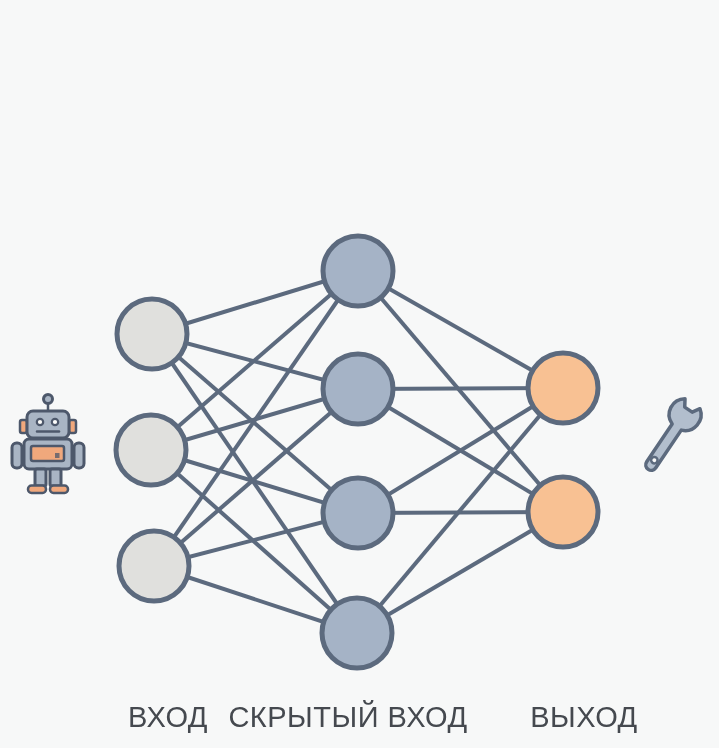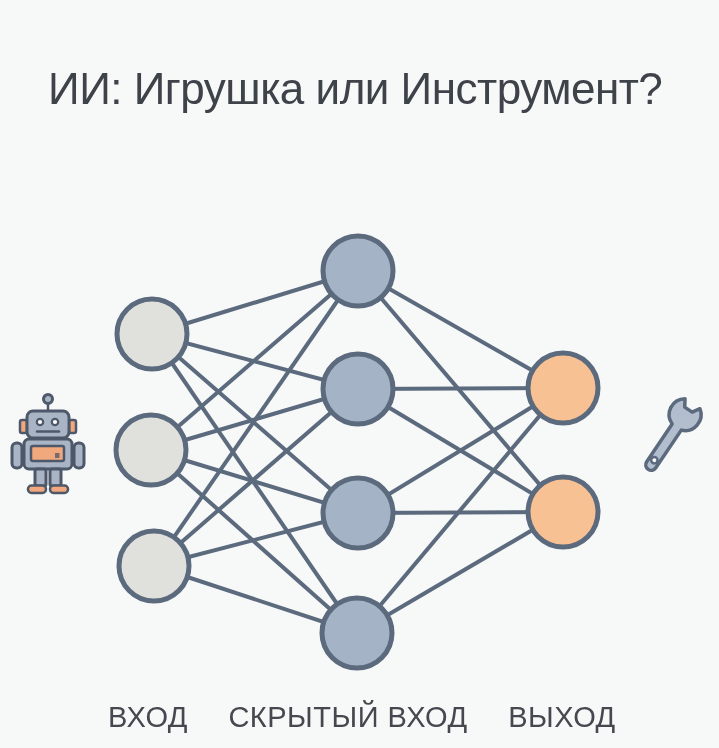--- a/index.html
+++ b/index.html
@@ -53,21 +53,20 @@
   .rb-line { stroke: var(--robot-outline); stroke-width: 2.5; stroke-linecap: round; }
   .rb-eye { fill: #fdfdfb; stroke: var(--robot-outline); stroke-width: 2.2; }
   .wr-body { fill: var(--wrench-fill); stroke: var(--line); stroke-width: 3.5; stroke-linejoin: round; }
   .wr-hole { fill: var(--bg); stroke: var(--line); stroke-width: 2.5; }
 </style>
 </head>
 <body>
 
 <div class="page">
 
-  <h1 class="title">ИИ: Игрушка или Инструмент?</h1>
 
   <svg id="network" width="719" height="748" viewBox="0 0 719 748">
     <g id="edges-group">
         <line x1="152" y1="334" x2="358" y2="271" stroke="#5c6a7e" stroke-width="4"></line>
         <line x1="152" y1="334" x2="358" y2="389" stroke="#5c6a7e" stroke-width="4"></line>
         <line x1="152" y1="334" x2="358" y2="513" stroke="#5c6a7e" stroke-width="4"></line>
         <line x1="152" y1="334" x2="357" y2="633" stroke="#5c6a7e" stroke-width="4"></line>
         <line x1="151" y1="450" x2="358" y2="271" stroke="#5c6a7e" stroke-width="4"></line>
         <line x1="151" y1="450" x2="358" y2="389" stroke="#5c6a7e" stroke-width="4"></line>
         <line x1="151" y1="450" x2="358" y2="513" stroke="#5c6a7e" stroke-width="4"></line>
@@ -92,23 +91,23 @@
         <circle cx="358" cy="271" r="35" fill="#a5b3c6" stroke="#5c6a7e" stroke-width="5"></circle>
         <circle cx="358" cy="389" r="35" fill="#a5b3c6" stroke="#5c6a7e" stroke-width="5"></circle>
         <circle cx="358" cy="513" r="35" fill="#a5b3c6" stroke="#5c6a7e" stroke-width="5"></circle>
         <circle cx="357" cy="633" r="35" fill="#a5b3c6" stroke="#5c6a7e" stroke-width="5"></circle>
         <circle cx="563" cy="388" r="35" fill="#f8c193" stroke="#5c6a7e" stroke-width="5"></circle>
         <circle cx="563" cy="512" r="35" fill="#f8c193" stroke="#5c6a7e" stroke-width="5"></circle>
       </g>
   </svg>
 
   <div id="labels">
-      <div class="net-label" style="left: 148px;">ВХОД</div>
+      <div class="net-label" style="left: 168px;">ВХОД</div>
       <div class="net-label" style="left: 348px;">СКРЫТЫЙ ВХОД</div>
-      <div class="net-label" style="left: 562px;">ВЫХОД</div>
+      <div class="net-label" style="left: 584px;">ВЫХОД</div>
     </div>
 
   <svg id="robot" class="side-icon" width="80" height="106" viewBox="0 0 80 106">
     <line class="rb-line" x1="40" y1="13" x2="40" y2="22"></line>
     <circle class="rb-body" cx="40" cy="9" r="4.5"></circle>
     <rect class="rb-accent" x="12" y="30" width="7" height="13" rx="2"></rect>
     <rect class="rb-accent" x="61" y="30" width="7" height="13" rx="2"></rect>
     <rect class="rb-body" x="19" y="21" width="42" height="27" rx="6"></rect>
     <circle class="rb-eye" cx="32" cy="32" r="3.2"></circle>
     <circle class="rb-eye" cx="47" cy="32" r="3.2"></circle>

